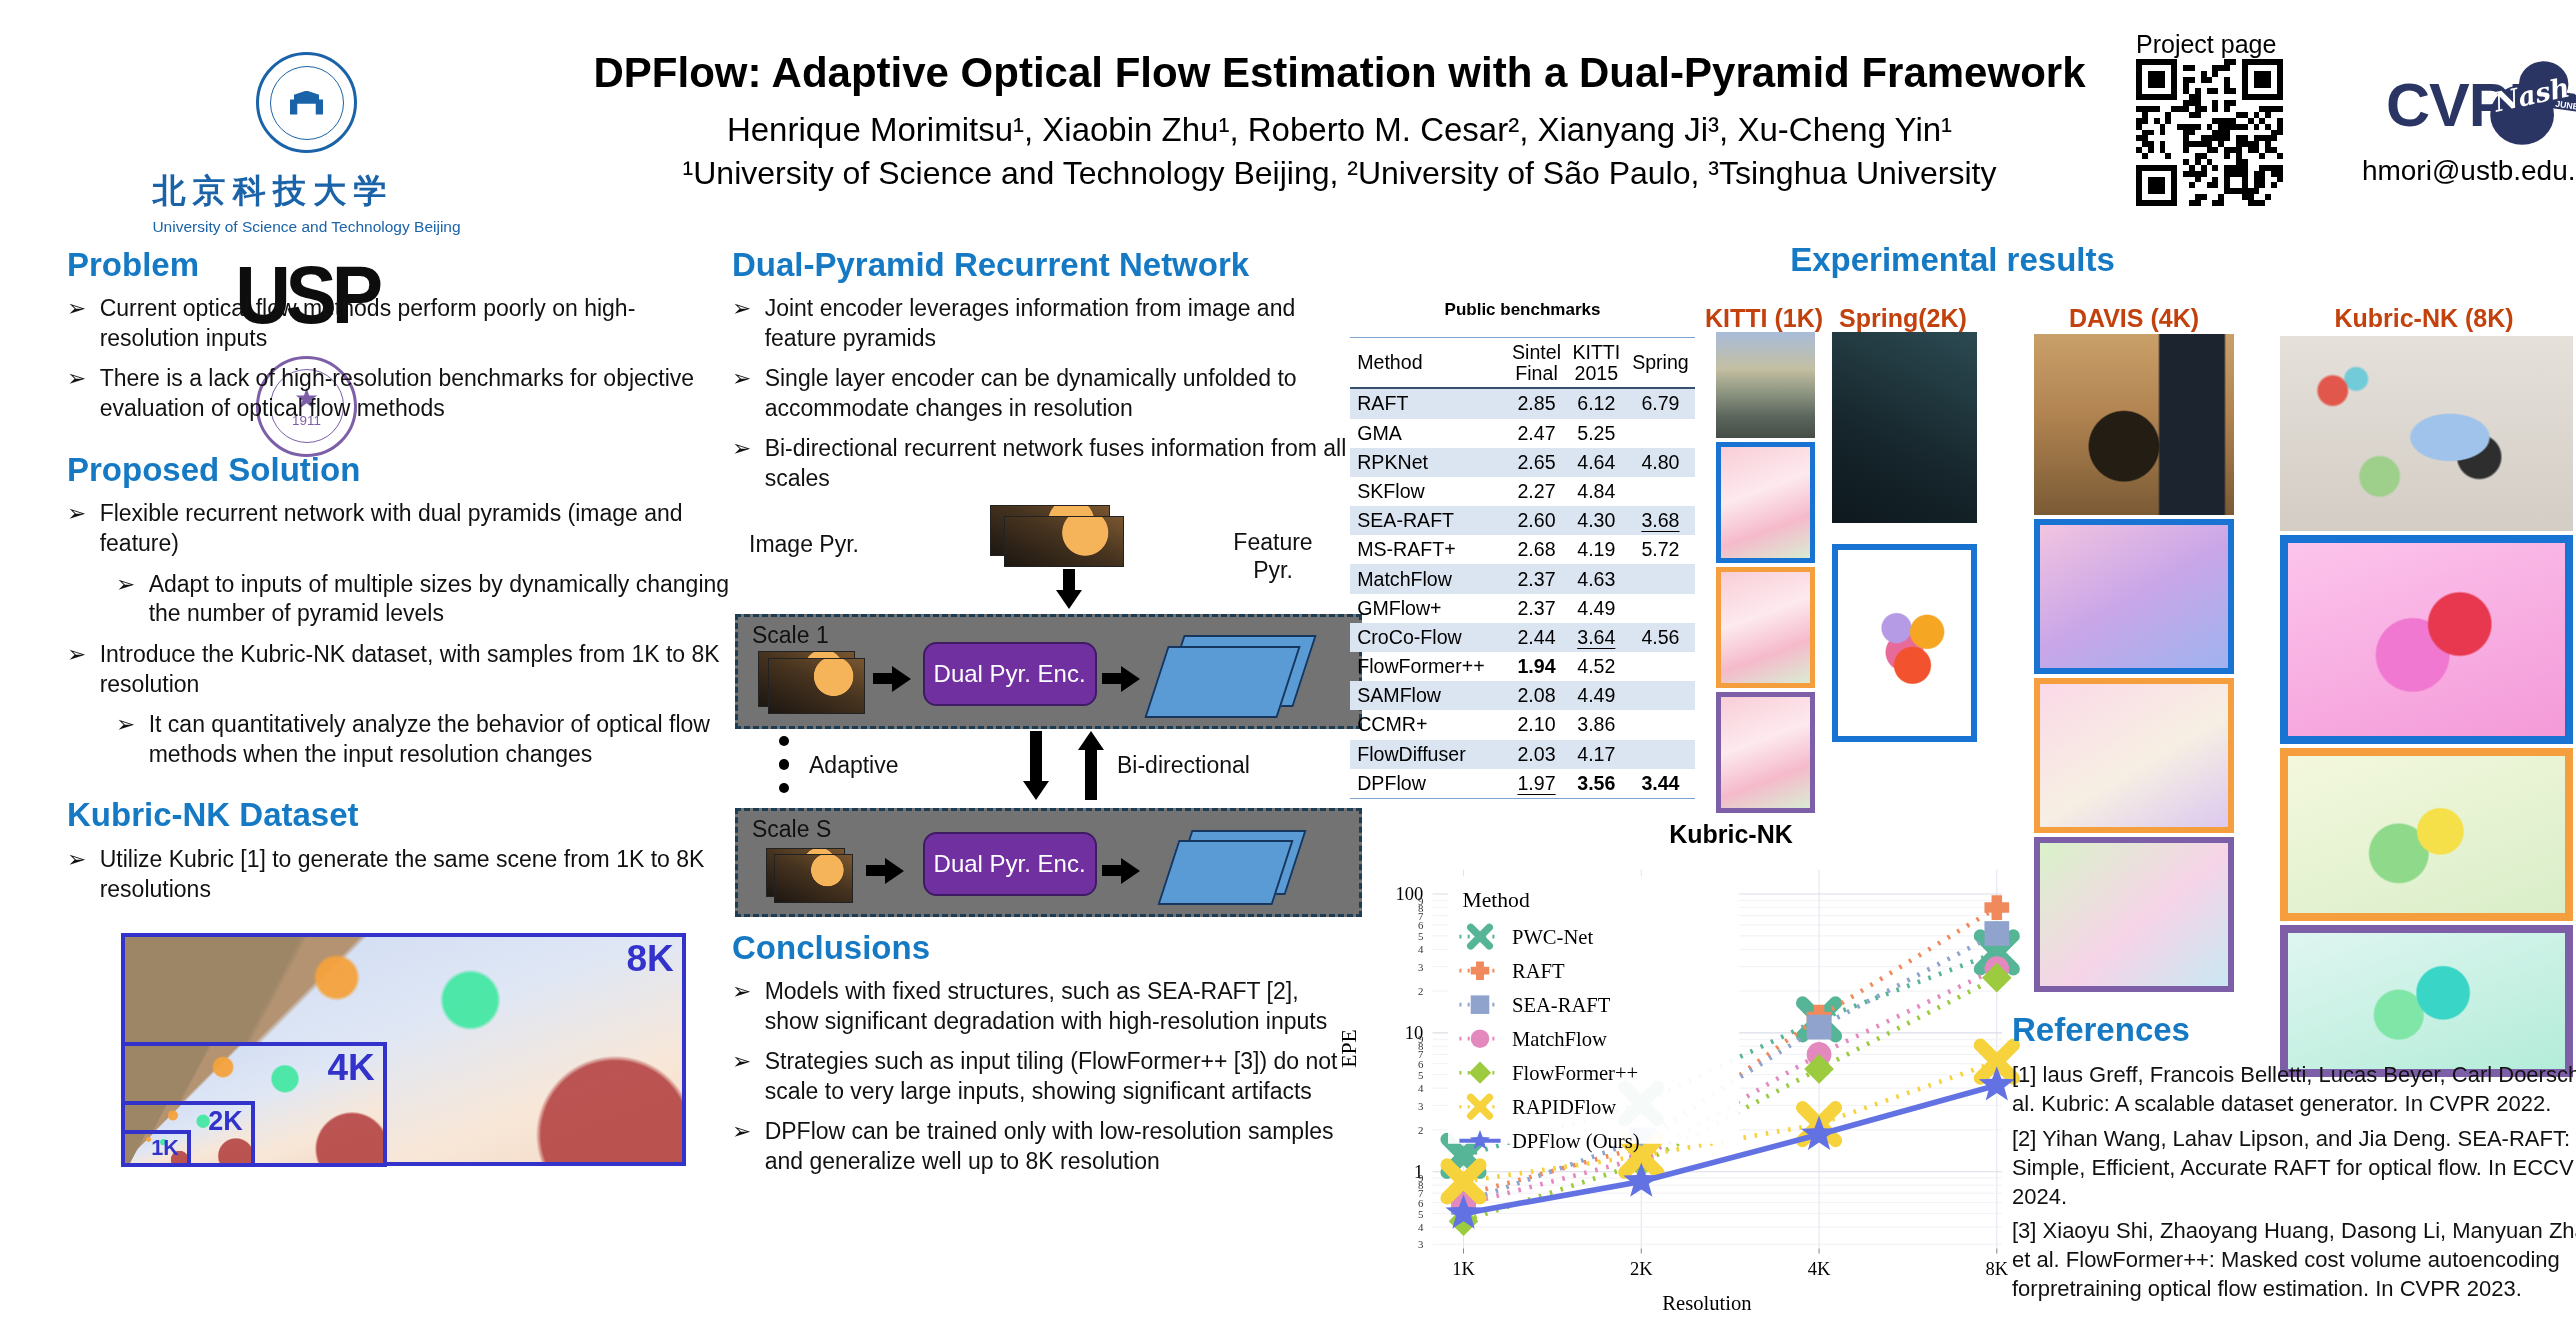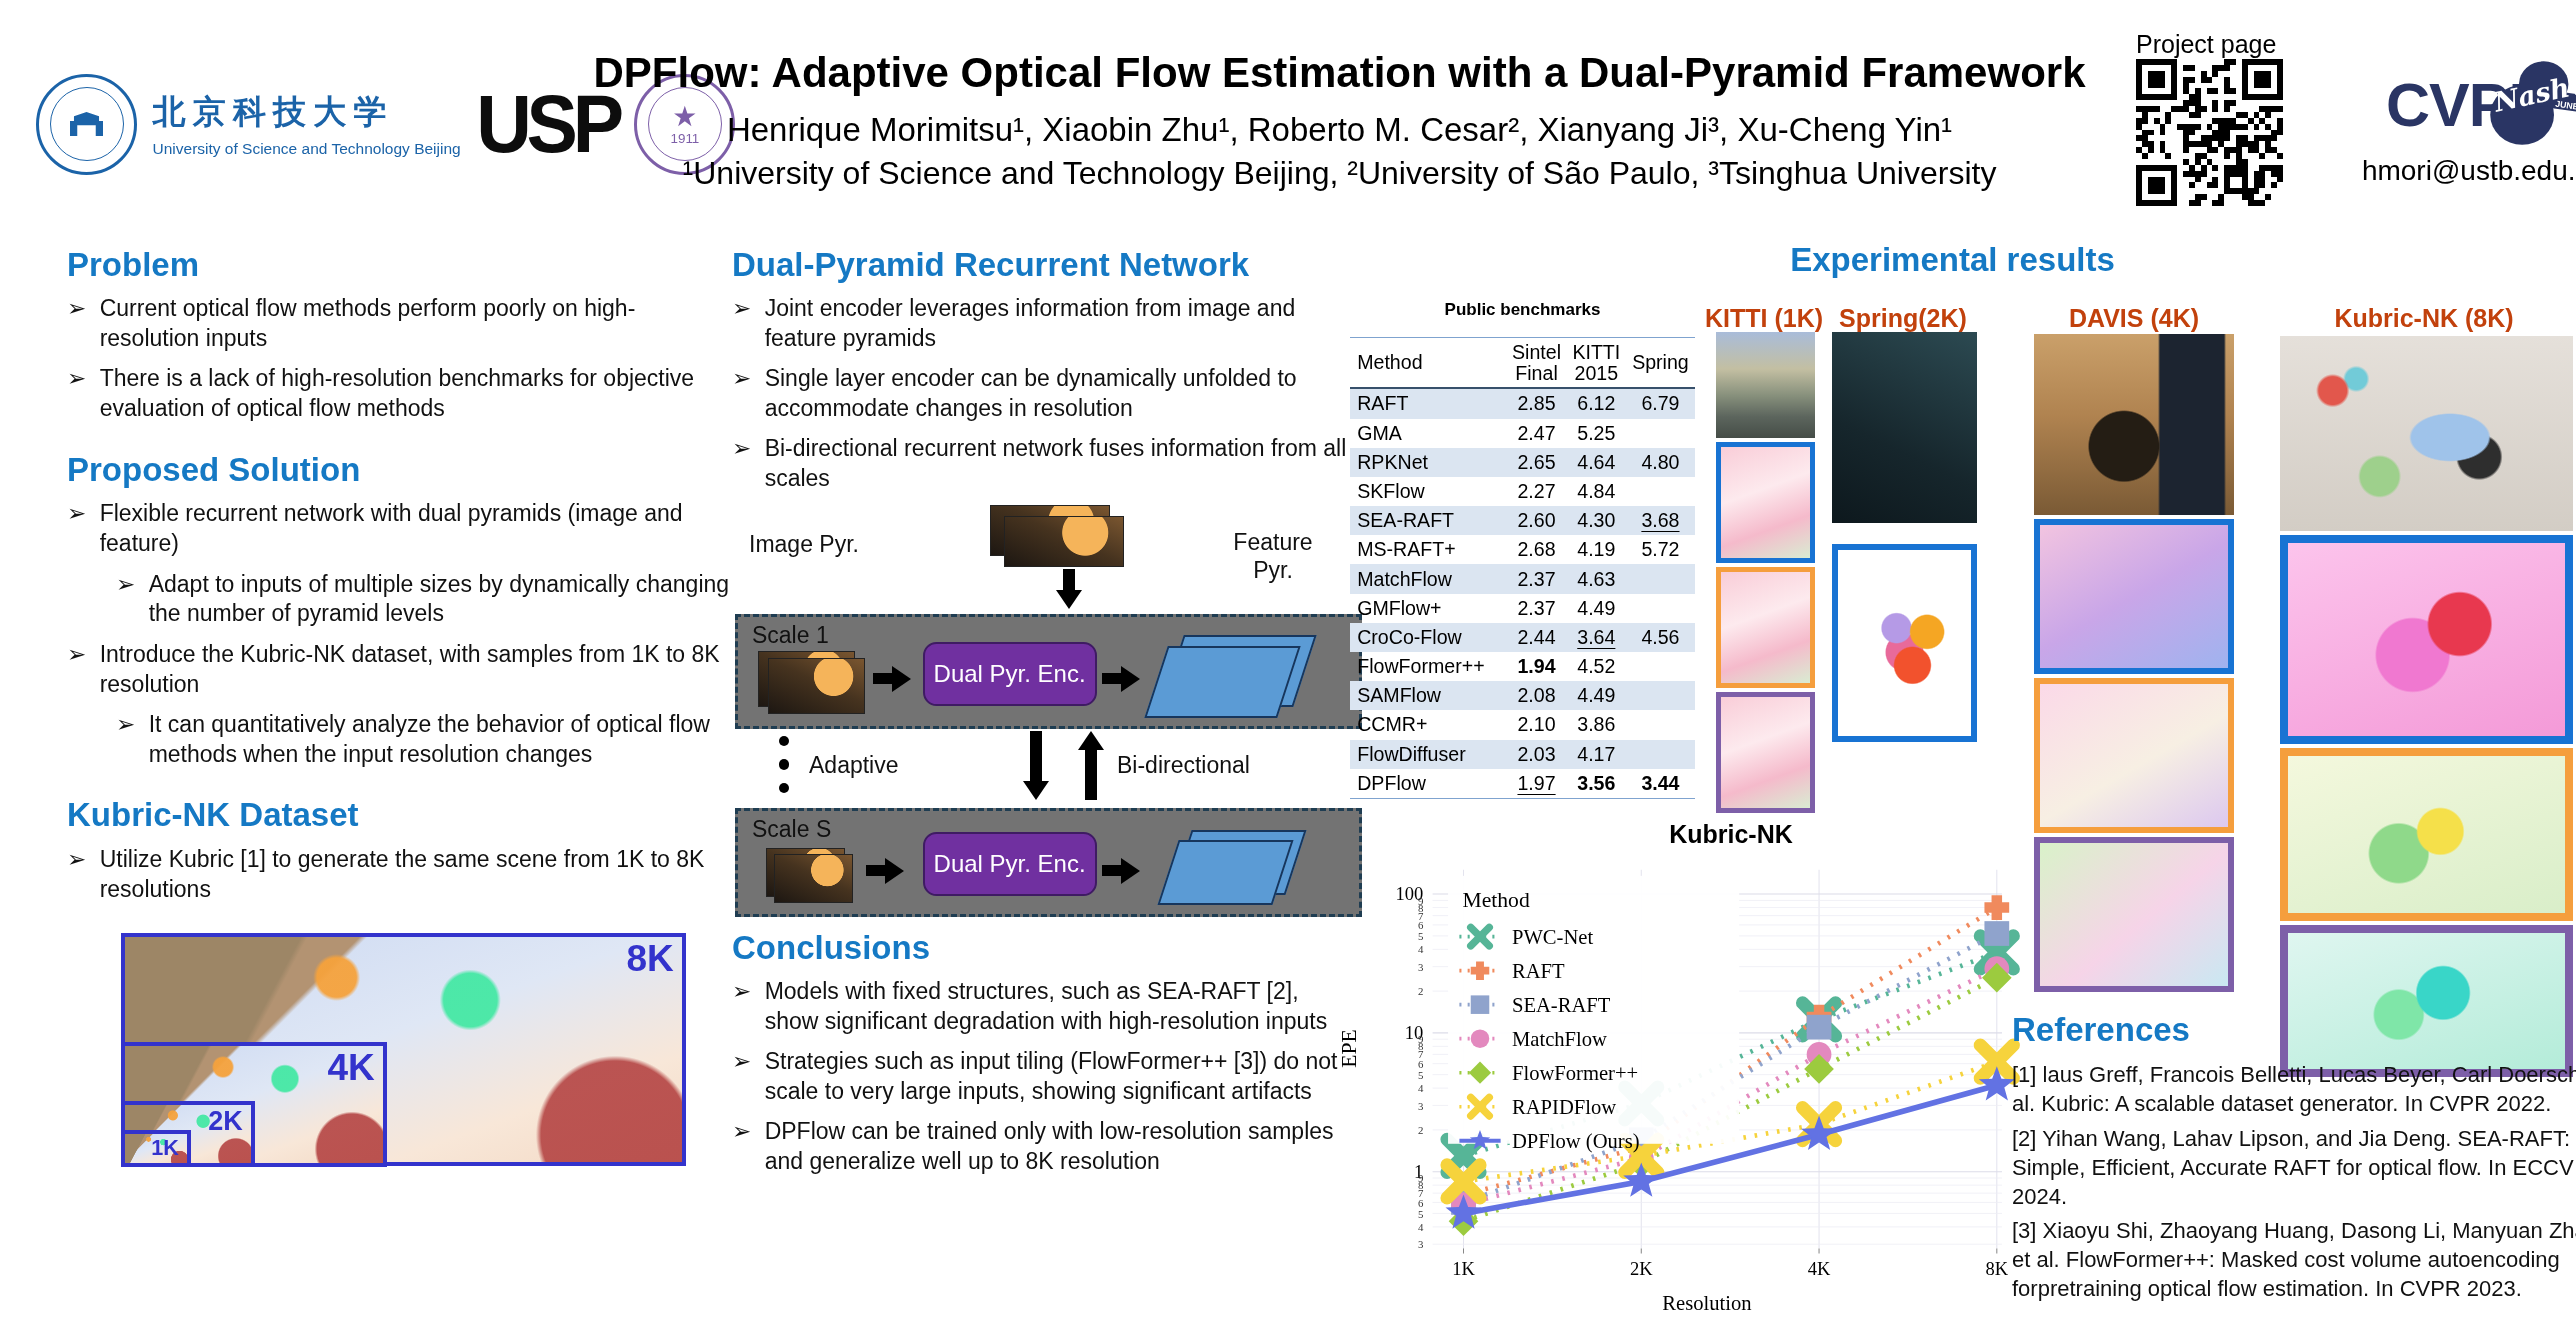--- a/index.html
+++ b/index.html
@@ -7,21 +7,21 @@
           font-family:"Liberation Sans",sans-serif;color:#111;overflow:hidden;}
   .abs{position:absolute;}
   .heading{font-size:33px;font-weight:700;color:#1579c4;margin:0 0 7.2px 0;}
   .bullet{display:flex;gap:13.4px;margin:10.3px 0;font-size:23px;line-height:1.3;color:#111;}
   .bullet.l2{margin-left:49px;}
   .bmark{flex:0 0 auto;}
   
   #title{left:582px;top:49px;width:1515px;text-align:center;font-size:42px;font-weight:700;color:#000;}
   #authors{left:582px;top:111px;width:1515px;text-align:center;font-size:33px;color:#000;}
   #affils{left:582px;top:155px;width:1515px;text-align:center;font-size:32px;color:#000;}
-  #logos{left:36px;top:52px;width:541px;height:144px;display:flex;align-items:center;gap:15.5px;}
+  #logos{left:36px;top:52px;width:541px;height:144px;display:flex;align-items:center;gap:15.5px;flex-direction:column;}
   .seal{width:95px;height:95px;border-radius:50%;display:flex;align-items:center;justify-content:center;flex:0 0 auto;}
   .seal.ustb{border:3.6px solid #1b63a8;}
   .seal.tsinghua{border:3.6px solid #7d5fa8;position:relative;}
   .seal-inner{width:72px;height:72px;border-radius:50%;display:flex;flex-direction:column;align-items:center;justify-content:center;}
   .seal.ustb .seal-inner{border:1.5px solid #1b63a8;color:#1b63a8;}
   .seal.tsinghua .seal-inner{border:1.5px solid #7d5fa8;color:#7d5fa8;}
   .pavilion{width:33px;height:24px;background:#1b63a8;clip-path:polygon(0 100%,0 38%,12% 38%,12% 18%,50% 0,88% 18%,88% 38%,100% 38%,100% 100%,78% 100%,78% 55%,22% 55%,22% 100%);}
   .ustb-text{display:flex;flex-direction:column;justify-content:center;}
   .ustb-cn{font-size:33px;font-weight:700;color:#1b63a8;letter-spacing:7.2px;white-space:nowrap;}
   .ustb-en{font-size:15.5px;color:#1b63a8;margin-top:4.1px;white-space:nowrap;}

